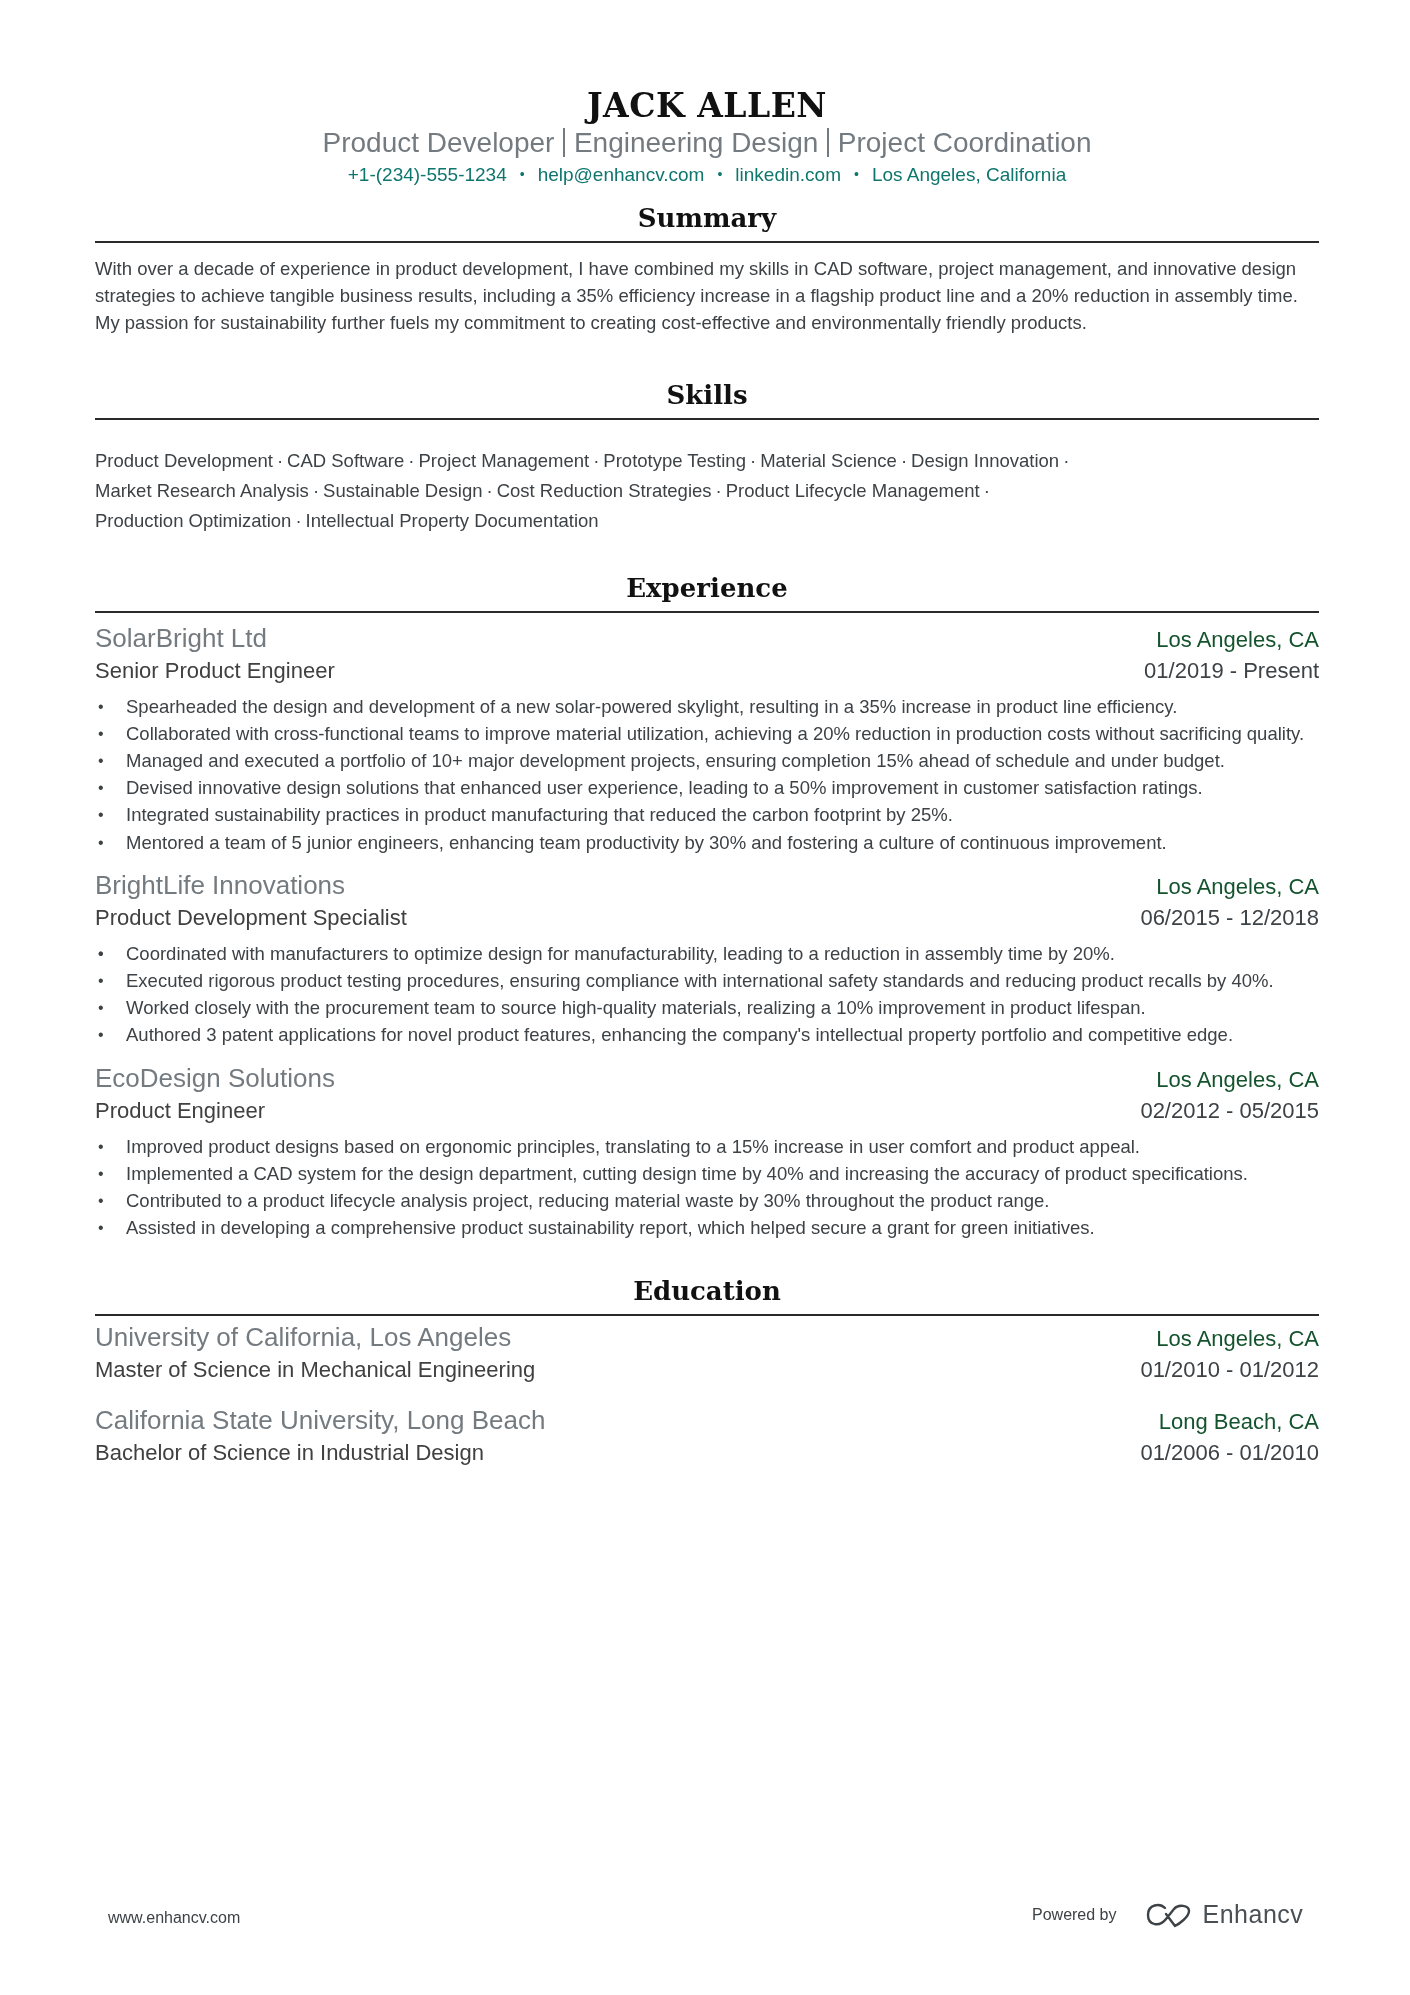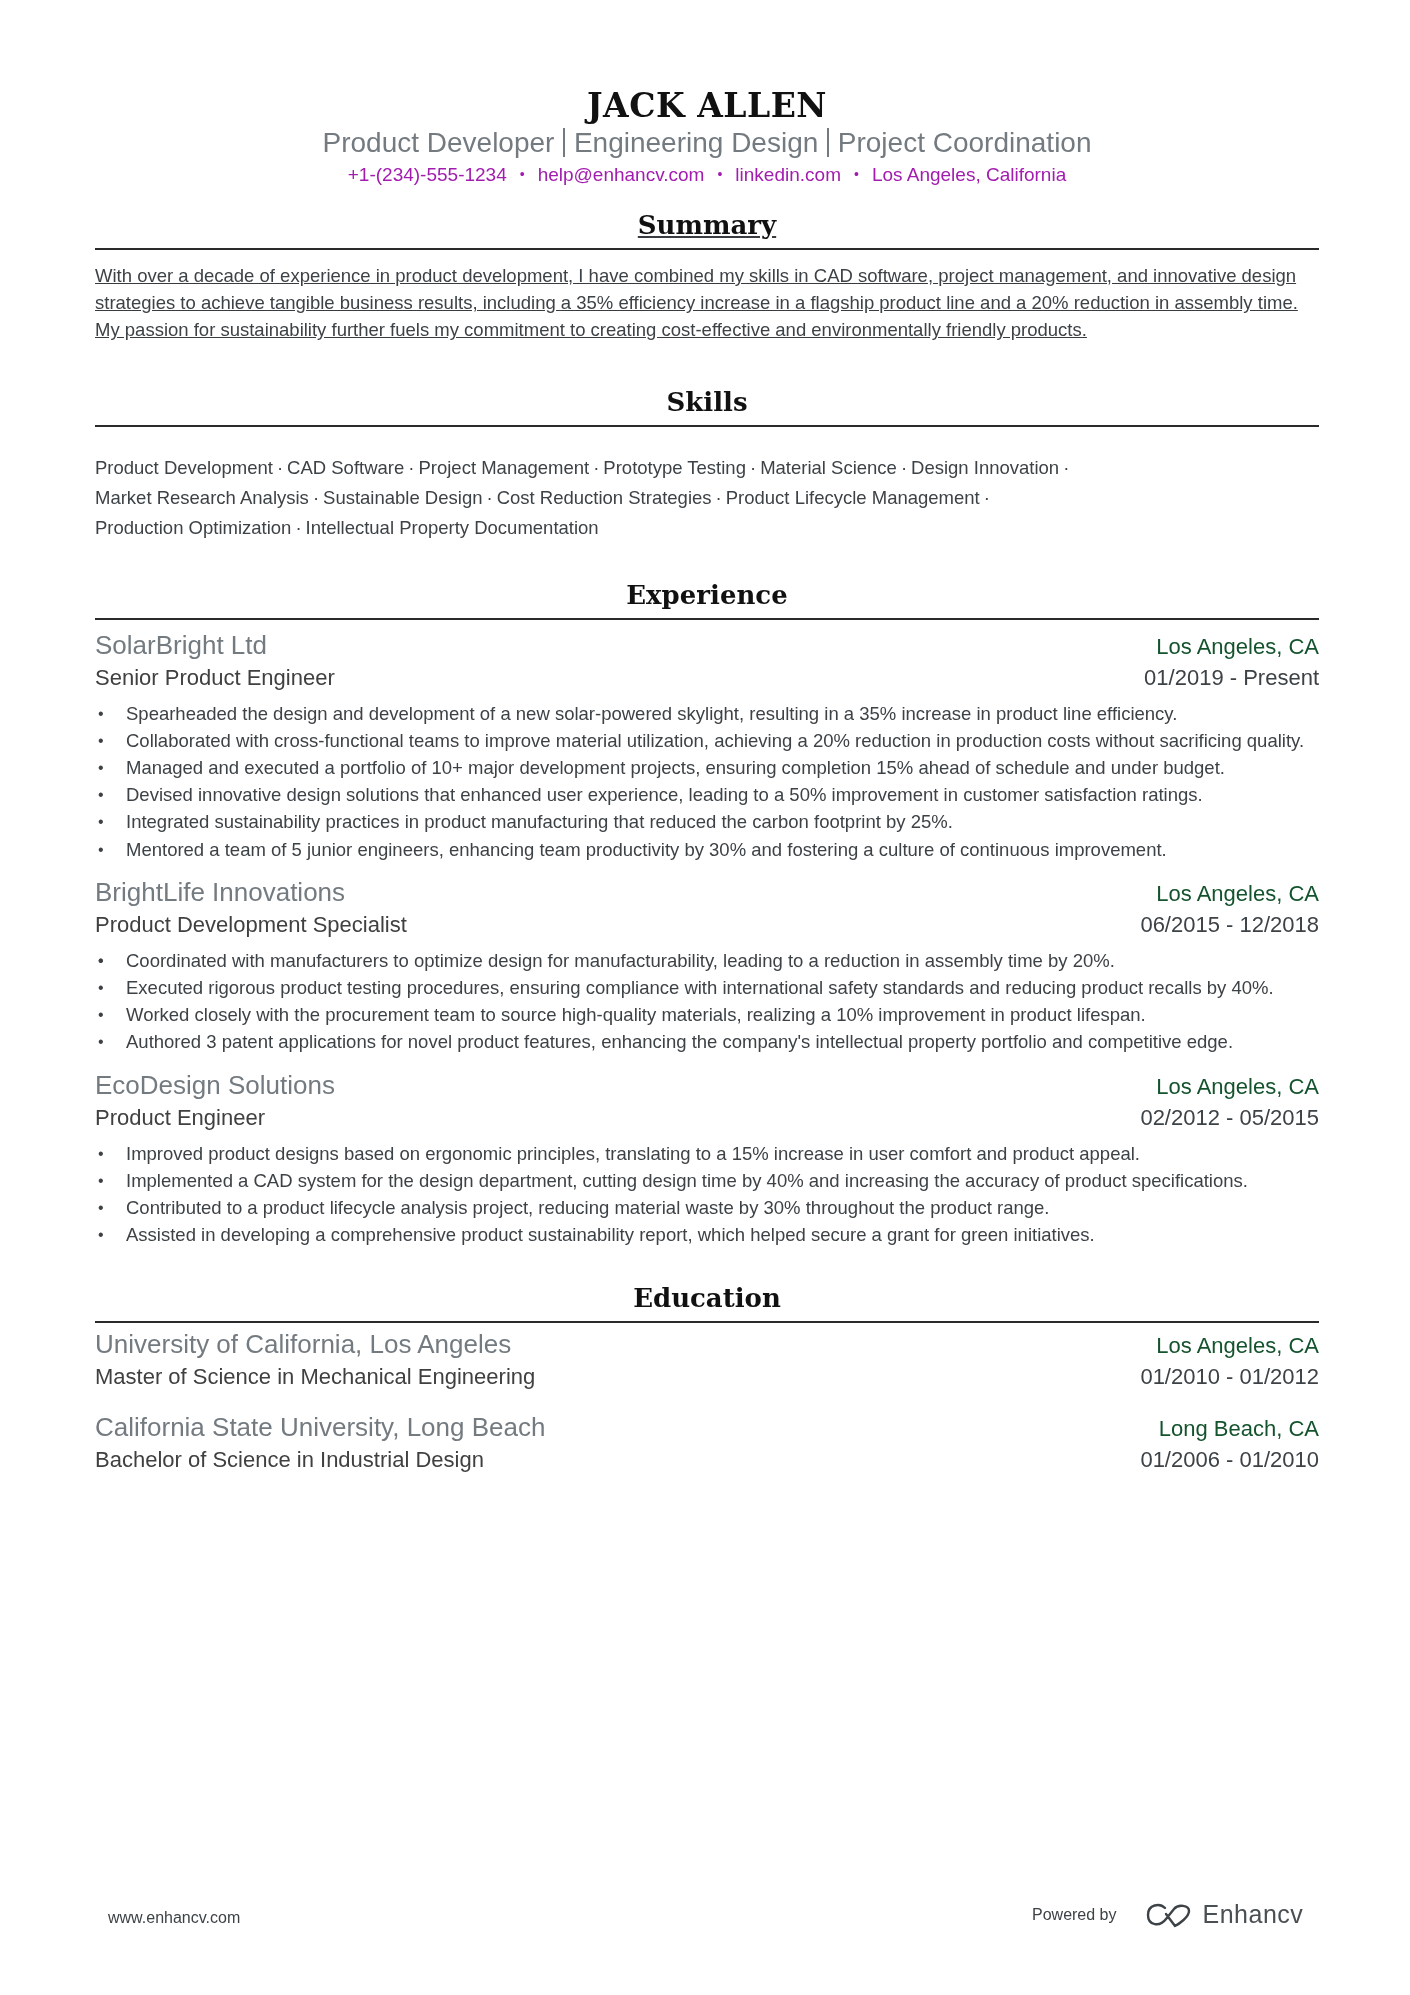--- a/index.html
+++ b/index.html
@@ -5,21 +5,21 @@
     html, body { margin: 0; padding: 0; background: #ffffff; }
     body { width: 1410px; height: 1995px; position: relative; overflow: hidden;
            font-family: "Liberation Sans", "DejaVu Sans", sans-serif; color: #383c40; }
     .page { position: absolute; left: 95px; top: 0; width: 1224px; }
     .header { text-align: center; }
     .name { font-family: "DejaVu Serif", "Liberation Serif", serif; font-weight: bold;
             font-size: 33px; letter-spacing: 0.5px; color: #111; margin-top: 88px; line-height: 36px; }
     .titles { font-size: 28px; color: #747b80; line-height: 34px; margin-top: 2px; }
     .titles .sep { display: inline-block; width: 1.5px; height: 29px; background: #747b80;
                    vertical-align: -5px; margin: 0 9px; }
-    .contacts { font-size: 19px; color: #a21caf; line-height: 24px; margin-top: 2px; }
+    .contacts { font-size: 19px; color: #0f766e; line-height: 24px; margin-top: 2px; }
     .contacts .dot { margin: 0 13px; font-size: 14px; vertical-align: 2px; }
 
     .section-title { font-family: "DejaVu Serif", "Liberation Serif", serif; font-weight: bold;
                      font-size: 26px; color: #111; text-align: center; line-height: 32px; }
     .rule { height: 2px; background: #2a2a2a; margin-top: 7px; }
 
     .summary-text { font-size: 18.5px; line-height: 27.2px; color: #3d4246; margin-top: 12px; }
     .skills-text { font-size: 18.5px; line-height: 30px; color: #3d4246; margin-top: 26px; }
     .skills-text .sk-sep { margin: 0 4px; }
 
@@ -47,21 +47,21 @@
   <div class="header">
     <div class="name">JACK ALLEN</div>
     <div class="titles">
       <span>Product Developer</span><span class="sep"></span><span>Engineering Design</span><span class="sep"></span><span>Project Coordination</span>
     </div>
     <div class="contacts">
       <span>+1-(234)-555-1234</span><span class="dot">•</span><span>help@enhancv.com</span><span class="dot">•</span><span>linkedin.com</span><span class="dot">•</span><span>Los Angeles, California</span>
     </div>
   </div>
 
-  <div style="margin-top:22px;text-decoration:underline;">
+  <div style="margin-top:15px;">
     <div class="section-title">Summary</div>
     <div class="rule"></div>
     <div class="summary-text">With over a decade of experience in product development, I have combined my skills in CAD software, project management, and innovative design strategies to achieve tangible business results, including a 35% efficiency increase in a flagship product line and a 20% reduction in assembly time. My passion for sustainability further fuels my commitment to creating cost-effective and environmentally friendly products.</div>
   </div>
 
   <div style="margin-top:42px;">
     <div class="section-title">Skills</div>
     <div class="rule"></div>
     <div class="skills-text">
       <div>

